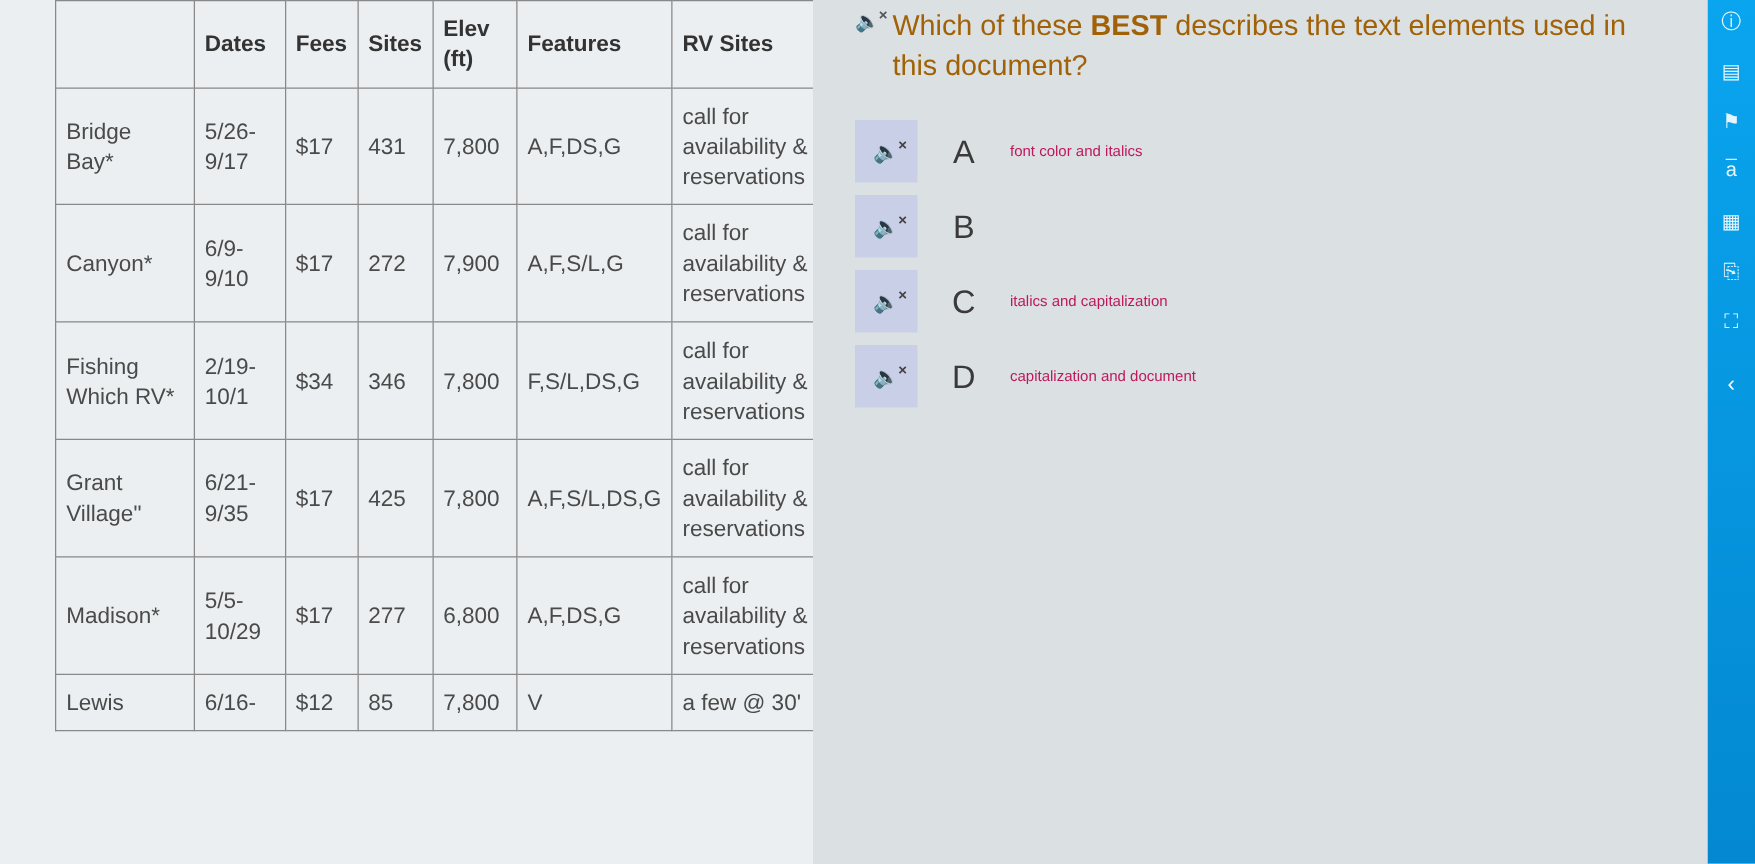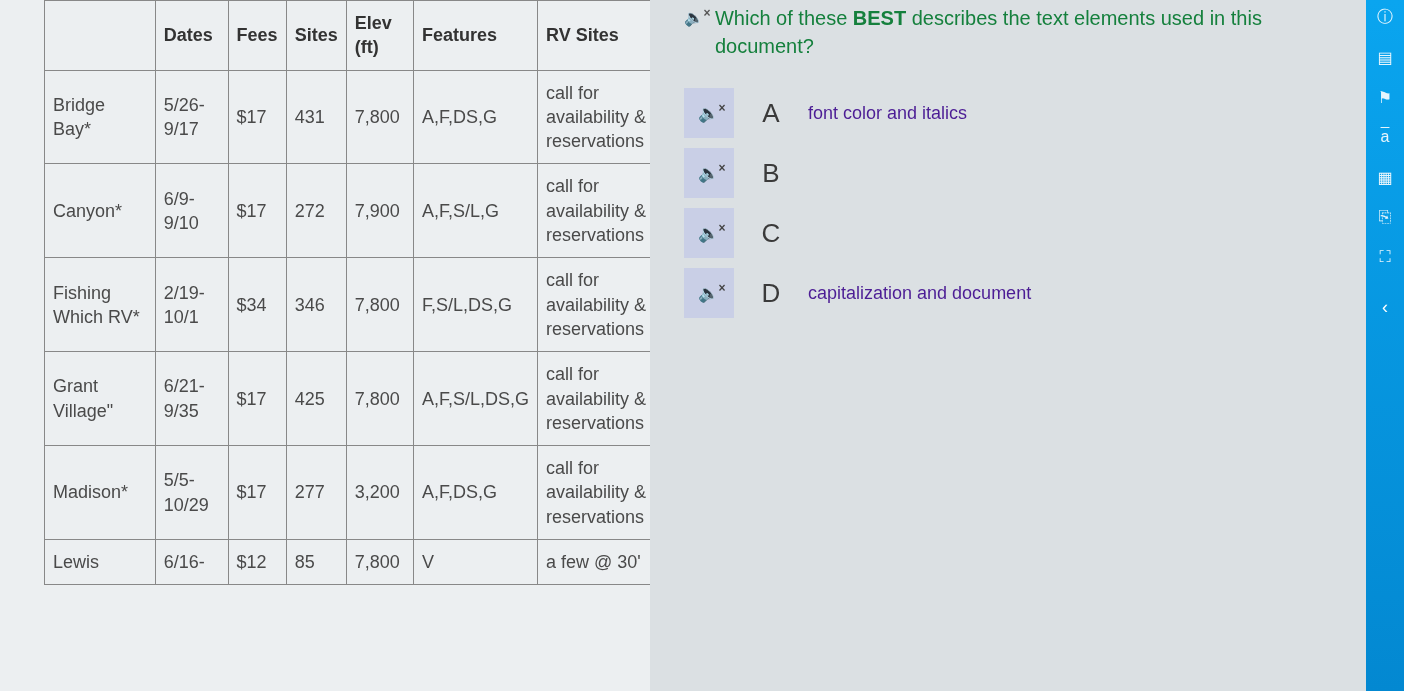--- a/index.html
+++ b/index.html
@@ -55,22 +55,22 @@
       display: inline-flex;
       align-items: center;
       justify-content: center;
       width: 22px;
       height: 22px;
       color: #555;
       font-size: 16px;
       margin-top: 2px;
     }
     .question-text {
-      font-size: 20px;
-      color: #15803d;
+      font-size: 23px;
+      color: #a16207;
       line-height: 1.4;
     }
     .question-text b { font-weight: bold; }
     .options { display: flex; flex-direction: column; gap: 10px; }
     .option {
       display: flex;
       align-items: center;
       gap: 22px;
       height: 50px;
       cursor: pointer;
@@ -86,22 +86,22 @@
       font-size: 17px;
     }
     .opt-letter {
       width: 30px;
       font-size: 26px;
       color: #3a3a3a;
       font-weight: 400;
       text-align: center;
     }
     .opt-text {
-      font-size: 18px;
-      color: #4c1d95;
+      font-size: 12px;
+      color: #be185d;
     }
     .sidebar {
       width: 38px;
       height: 100%;
       background: linear-gradient(180deg, #0aa5ef, #0388d1);
       display: flex;
       flex-direction: column;
       align-items: center;
       gap: 18px;
       padding-top: 6px;
@@ -187,21 +187,21 @@
           <td>425</td>
           <td>7,800</td>
           <td>A,F,S/L,DS,G</td>
           <td>call for availability &amp; reservations</td>
         </tr>
         <tr>
           <td>Madison*</td>
           <td>5/5-10/29</td>
           <td>$17</td>
           <td>277</td>
-          <td>3,200</td>
+          <td>6,800</td>
           <td>A,F,DS,G</td>
           <td>call for availability &amp; reservations</td>
         </tr>
         <tr>
           <td>Lewis</td>
           <td>6/16-</td>
           <td>$12</td>
           <td>85</td>
           <td>7,800</td>
           <td>V</td>
@@ -232,20 +232,21 @@
         <div class="opt-speaker-wrap">
           <span class="speaker-muted"></span>
         </div>
         <div class="opt-letter">B</div>
       </div>
       <div class="option">
         <div class="opt-speaker-wrap">
           <span class="speaker-muted"></span>
         </div>
         <div class="opt-letter">C</div>
+        <div class="opt-text">italics and capitalization</div>
       </div>
       <div class="option">
         <div class="opt-speaker-wrap">
           <span class="speaker-muted"></span>
         </div>
         <div class="opt-letter">D</div>
         <div class="opt-text">capitalization and document</div>
       </div>
     </div>
 </div>

